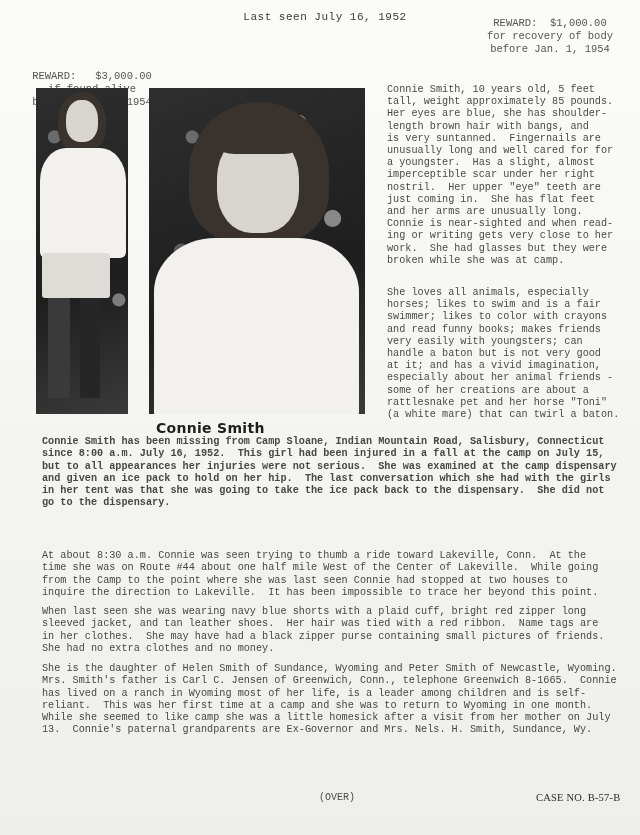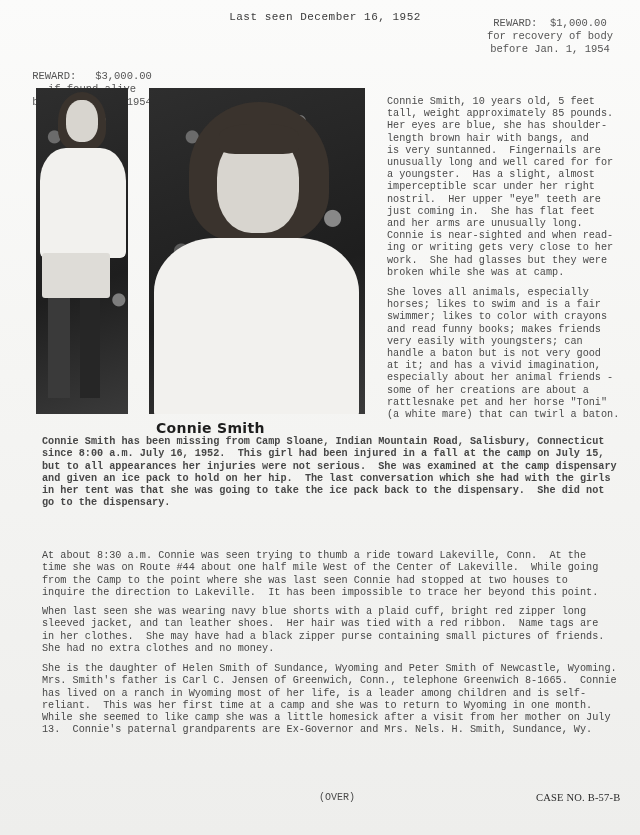--- a/index.html
+++ b/index.html
@@ -119,21 +119,21 @@
     .side-text {
       position: absolute;
       left: 387px;
       width: 250px;
       font-family: "Liberation Mono", "DejaVu Sans Mono", monospace;
       font-size: 10.2px;
       line-height: 12.2px;
       color: #4a4a4a;
       white-space: pre;
     }
-    .side-1 { top: 84px; margin-top: 12px; }
+    .side-1 { top: 84px; }
     .side-2 { top: 287px; }
 
     .body-text {
       position: absolute;
       left: 42px;
       width: 590px;
       font-family: "Liberation Mono", "DejaVu Sans Mono", monospace;
       font-size: 10.2px;
       line-height: 12.3px;
       color: #474747;
@@ -165,21 +165,21 @@
 </head>
 <body>
 
 <div class="page">
 
   <div class="reward reward-left">REWARD:   $3,000.00
 if found alive
 before Jan. 1, 1954</div>
 
   <div class="header">
-    <div class="lastseen">Last seen December 16, 1952</div>
+    <div class="lastseen">Last seen July 16, 1952</div>
   </div>
 
   <div class="reward reward-right">REWARD:  $1,000.00
 for recovery of body
 before Jan. 1, 1954</div>
 
   <div class="photo photo-small" title="Full-length photo of Connie Smith standing outdoors">
     <div class="bg-foliage"></div>
     <div class="person-hair" style="left:22px;top:4px;width:48px;height:58px;"></div>
     <div class="person-head" style="left:30px;top:12px;width:32px;height:42px;"></div>

